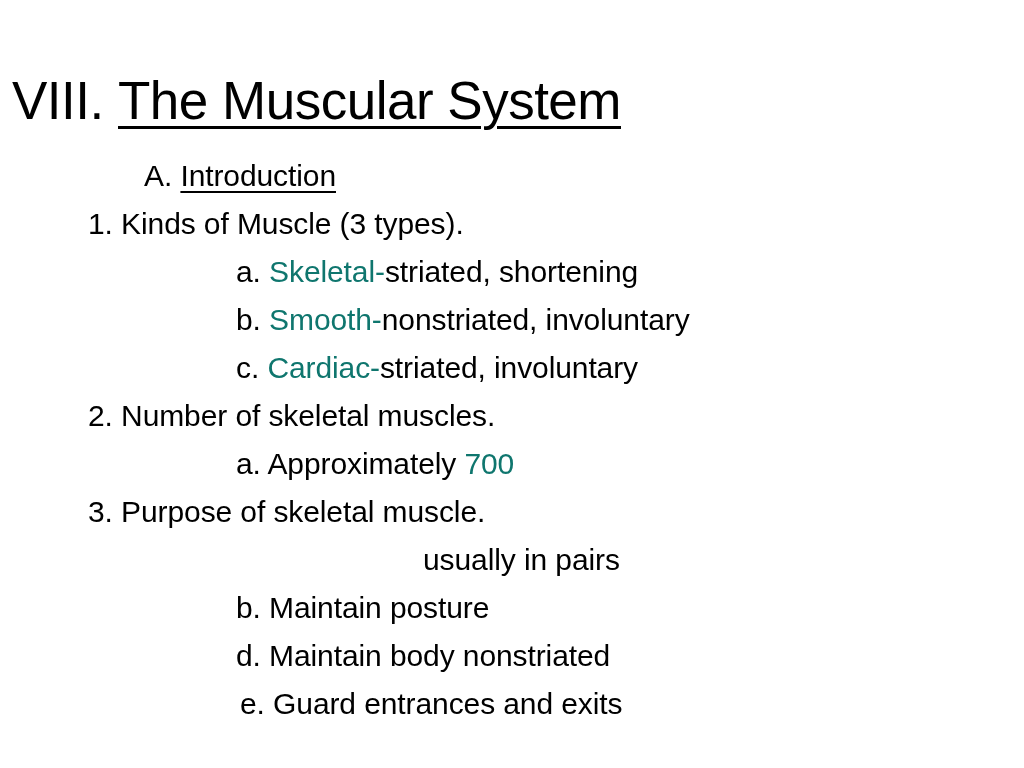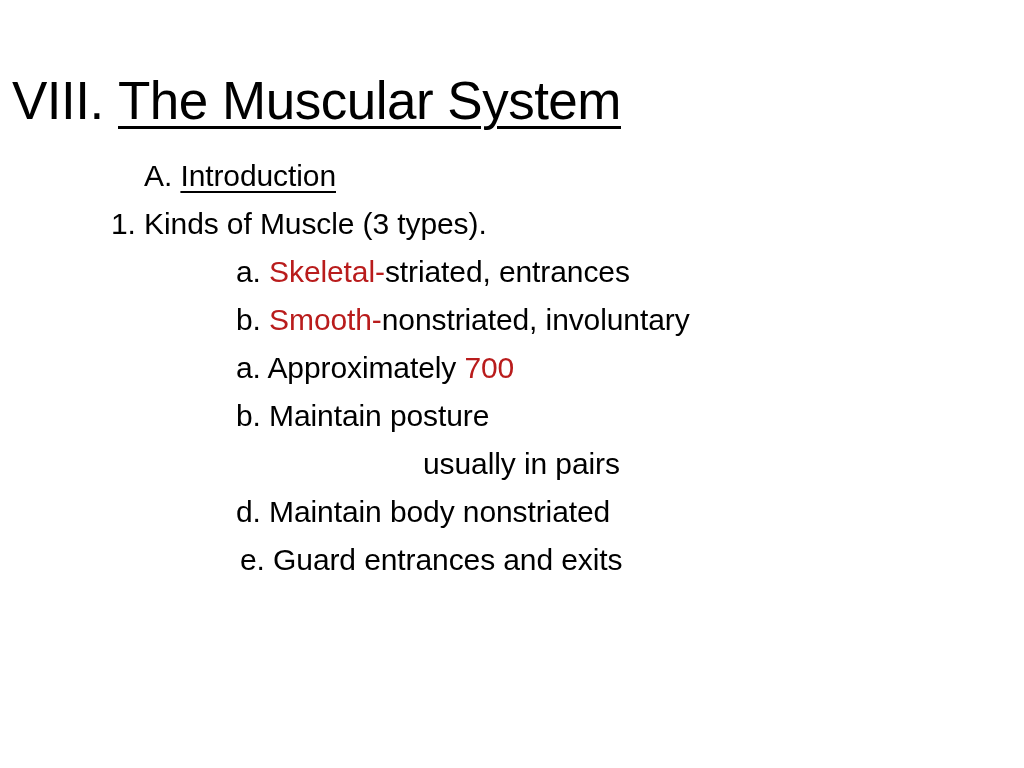--- a/index.html
+++ b/index.html
@@ -54,32 +54,32 @@
   }
   .line {
     height: 48px;
     line-height: 48px;
     font-size: 30px;
     white-space: nowrap;
     font-weight: 400;
     letter-spacing: -0.1px;
   }
   .lvl-a  { padding-left: 144px; }
-  .lvl-1  { padding-left: 111px; }
+  .lvl-1  { padding-left: 88px; }
   .lvl-ab { padding-left: 236px; }
   .lvl-e  { padding-left: 240px; }
   .lvl-cont { padding-left: 423px; }
 
   .u {
     text-decoration: underline;
     text-decoration-thickness: 2px;
     text-underline-offset: 5px;
     text-align: right;
   }
-  .hl { color: #b91c1c; }
+  .hl { color: #0f766e; }
 </style>
 </head>
 <body>
 
 <div class="slide">
 
   <div class="slide-title">
     <span class="num">VIII.</span><span>&nbsp;</span><span class="underlined">The Muscular System</span>
   </div>
 
@@ -90,44 +90,56 @@
       <span class="u">Introduction</span>
     </div>
 
     <div class="line lvl-1">
       <span>1.</span>
       <span>Kinds of Muscle (3 types).</span>
     </div>
 
     <div class="line lvl-ab">
       <span>a.</span>
-      <span class="hl">Skeletal-</span><span>striated, entrances</span>
+      <span class="hl">Skeletal-</span><span>striated, shortening</span>
     </div>
 
     <div class="line lvl-ab">
       <span>b.</span>
       <span class="hl">Smooth-</span><span>nonstriated, involuntary</span>
     </div>
 
+    <div class="line lvl-ab">
+      <span>c.</span>
+      <span class="hl">Cardiac-</span><span>striated, involuntary</span>
+    </div>
 
+    <div class="line lvl-1">
+      <span>2.</span>
+      <span>Number of skeletal muscles.</span>
+    </div>
 
     <div class="line lvl-ab">
       <span>a.</span>
       <span>Approximately </span><span class="hl">700</span>
     </div>
 
+    <div class="line lvl-1">
+      <span>3.</span>
+      <span>Purpose of skeletal muscle.</span>
+    </div>
 
+
+    <div class="line lvl-cont">
+      <span>usually in pairs</span>
+    </div>
 
     <div class="line lvl-ab">
       <span>b.</span>
       <span>Maintain posture</span>
-    </div>
-
-    <div class="line lvl-cont">
-      <span>usually in pairs</span>
     </div>
 
 
     <div class="line lvl-ab">
       <span>d.</span>
       <span>Maintain body nonstriated</span>
     </div>
 
     <div class="line lvl-e">
       <span>e.</span>

